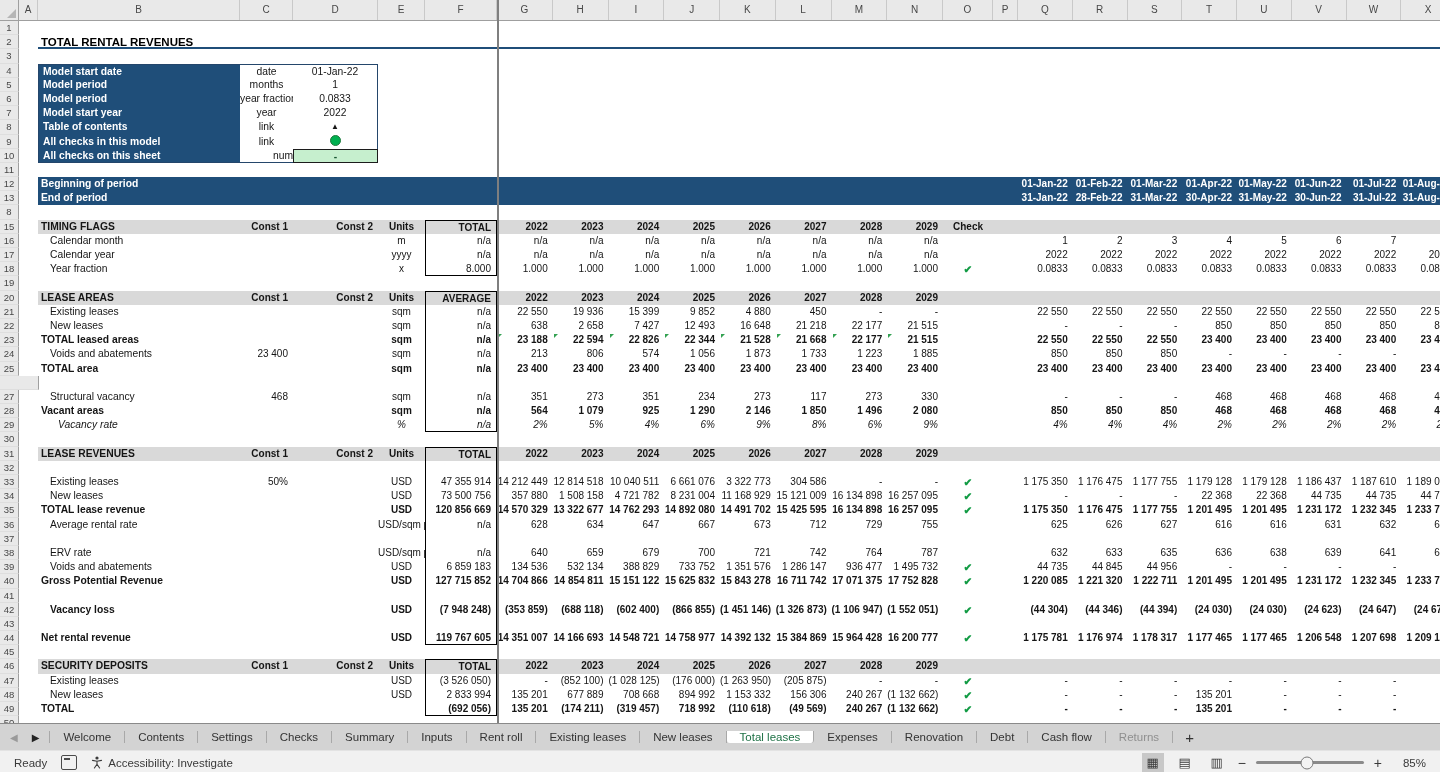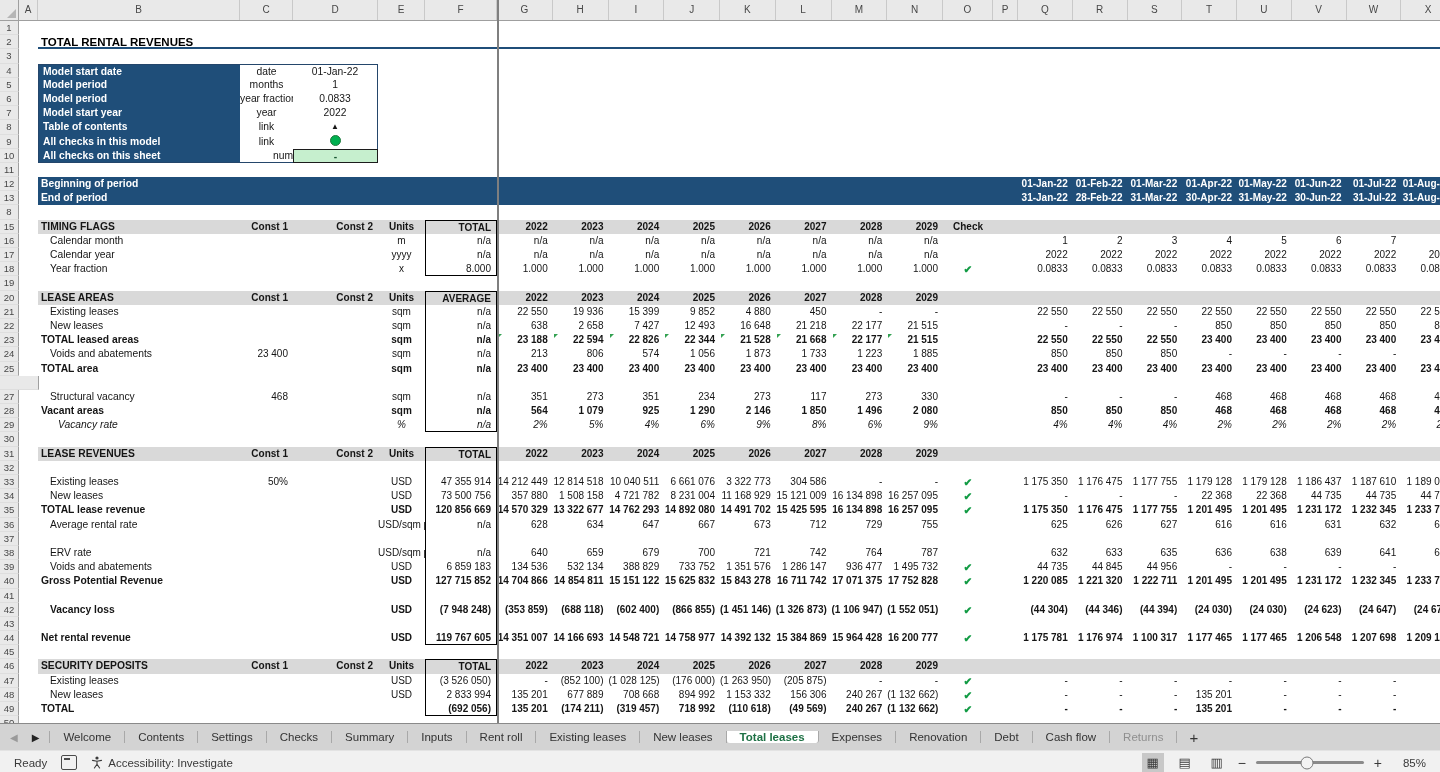--- a/index.html
+++ b/index.html
@@ -45,21 +45,21 @@
   .tri:before{content:"";position:absolute;left:1px;top:1px;border-top:4px solid #33A152;border-right:4px solid transparent;}
   #freeze{position:absolute;left:497px;top:0;width:2px;height:723px;background:#7F7F7F;}
 
   
   #tabbar{height:26px;background:#D3D3D3;border-top:1px solid #8a8a8a;display:flex;align-items:stretch;font-size:11.5px;color:#333;}
   .tabnav{display:flex;align-items:center;padding:0 10px;gap:14px;}
   .tnav{font-size:10px;color:#222;cursor:default;}
   .tnav.dim{color:#9a9a9a;}
   .tab{padding:0 13px;display:flex;align-items:center;border-right:1px solid #a8a8a8;cursor:default;}
   .tab:first-of-type{border-left:1px solid #a8a8a8;}
-  .tab.active{background:#fff;color:#1E7145;font-weight:bold;position:relative;margin-top:-1px;border-radius:0 0 3px 3px;}
+  .tab.active{background:#fff;color:#1E7145;font-weight:normal;position:relative;margin-top:-1px;border-radius:0 0 3px 3px;}
   .tab.fade{color:#8f8f8f;}
   .addtab{padding:0 12px;display:flex;align-items:center;font-size:15px;color:#333;}
 
   
   #statusbar{height:23px;background:#F1F1F1;border-top:1px solid #E3E3E3;display:flex;align-items:center;font-size:11.5px;color:#3a3a3a;}
   #statusbar .left{display:flex;align-items:center;gap:14px;padding-left:14px;}
   #statusbar .right{margin-left:auto;display:flex;align-items:center;gap:10px;padding-right:14px;}
   .sicon{width:14px;height:13px;border:1.5px solid #4a4a4a;border-radius:2px;position:relative;display:inline-block;}
   .sicon:after{content:"";position:absolute;left:2px;top:2px;width:6px;height:2px;background:#4a4a4a;}
   .viewbtn{width:22px;height:19px;display:flex;align-items:center;justify-content:center;font-size:13px;color:#3a3a3a;}
@@ -839,21 +839,21 @@
           <div class="c num b" style="grid-column: 10;">14 548 721</div>
           <div class="c num b" style="grid-column: 11;">14 758 977</div>
           <div class="c num b" style="grid-column: 12;">14 392 132</div>
           <div class="c num b" style="grid-column: 13;">15 384 869</div>
           <div class="c num b" style="grid-column: 14;">15 964 428</div>
           <div class="c num b" style="grid-column: 15;">16 200 777</div>
           <div class="c chk" style="grid-column: 16;">✔</div>
           <div class="c" style="grid-column: 17;"></div>
           <div class="c num b" style="grid-column: 18;">1 175 781</div>
           <div class="c num b" style="grid-column: 19;">1 176 974</div>
-          <div class="c num b" style="grid-column: 20;">1 100 317</div>
+          <div class="c num b" style="grid-column: 20;">1 178 317</div>
           <div class="c num b" style="grid-column: 21;">1 177 465</div>
           <div class="c num b" style="grid-column: 22;">1 177 465</div>
           <div class="c num b" style="grid-column: 23;">1 206 548</div>
           <div class="c num b" style="grid-column: 24;">1 207 698</div>
           <div class="c num b" style="grid-column: 25;">1 209 150</div>
         </div>
         <div class="row">
           <div class="c rn" style="grid-column: 1;">45</div>
           <div class="c" style="grid-column: 2;"></div>
         </div>

